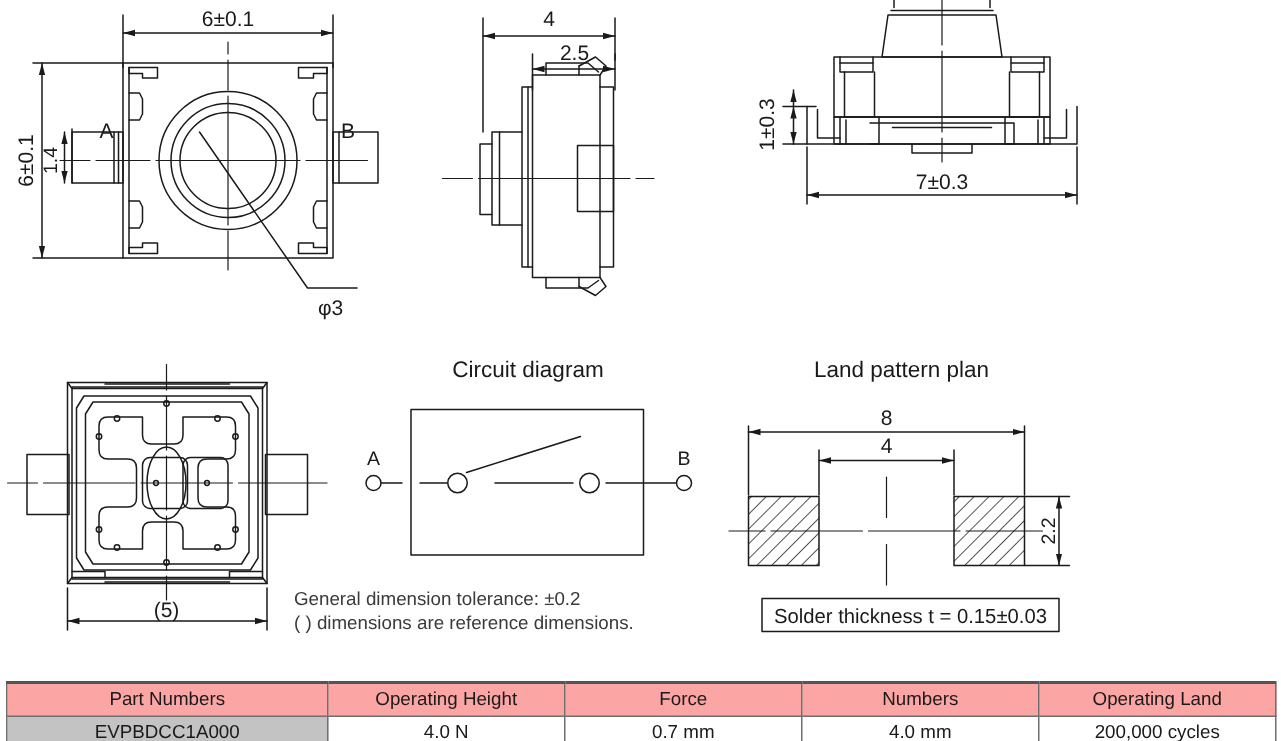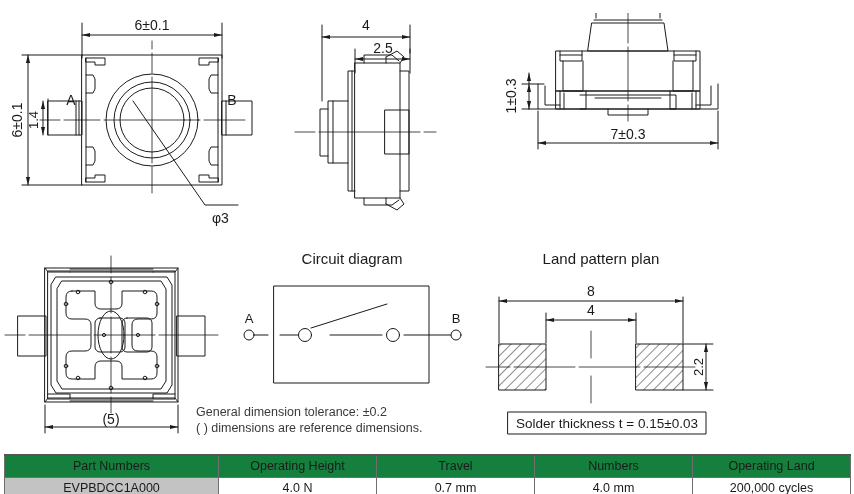--- a/index.html
+++ b/index.html
@@ -10,21 +10,21 @@
   body {
     width: 854px;
     height: 494px;
     position: relative;
     font-family: "Liberation Sans", sans-serif;
     color: #1a1a1a;
     overflow: hidden;
   }
   #stage {
     position: absolute;
-    left: 0; top: 13px;
+    left: 0; top: 0;
     width: 850px;
     height: 450px;
   }
   #stage svg { display: block; }
 
   
   .spec-table {
     position: absolute;
     left: 4px;
     top: 454px;
@@ -36,21 +36,21 @@
   .spec-table th,
   .spec-table td {
     border: 1px solid #6f6f6f;
     text-align: center;
     padding: 2px 0 3px 0;
     font-weight: normal;
     line-height: 1.15;
     height: 16px;
   }
   .spec-table thead th {
-    background: #15803d;
+    background: #fca5a5;
     border-top: 2px solid #555;
     border-bottom: 1px solid #6f6f6f;
   }
   .spec-table tbody td {
     background: #ffffff;
     border-bottom: 2px solid #555;
   }
   .spec-table tbody td.part-cell {
     background: #c3c3c3;
   }
@@ -348,21 +348,21 @@
     <col class="col-part">
       <col class="col-force">
       <col class="col-travel">
     <col class="col-height">
       <col class="col-life">
   </colgroup>
   <thead>
     <tr>
       <th>Part Numbers</th>
       <th>Operating Height</th>
-      <th>Travel</th>
+      <th>Force</th>
       <th>Numbers</th>
       <th>Operating Land</th>
     </tr>
   </thead>
   <tbody>
     <tr>
       <td class="part-cell">EVPBDCC1A000</td>
       <td>4.0 N</td>
       <td>0.7 mm</td>
       <td>4.0 mm</td>

